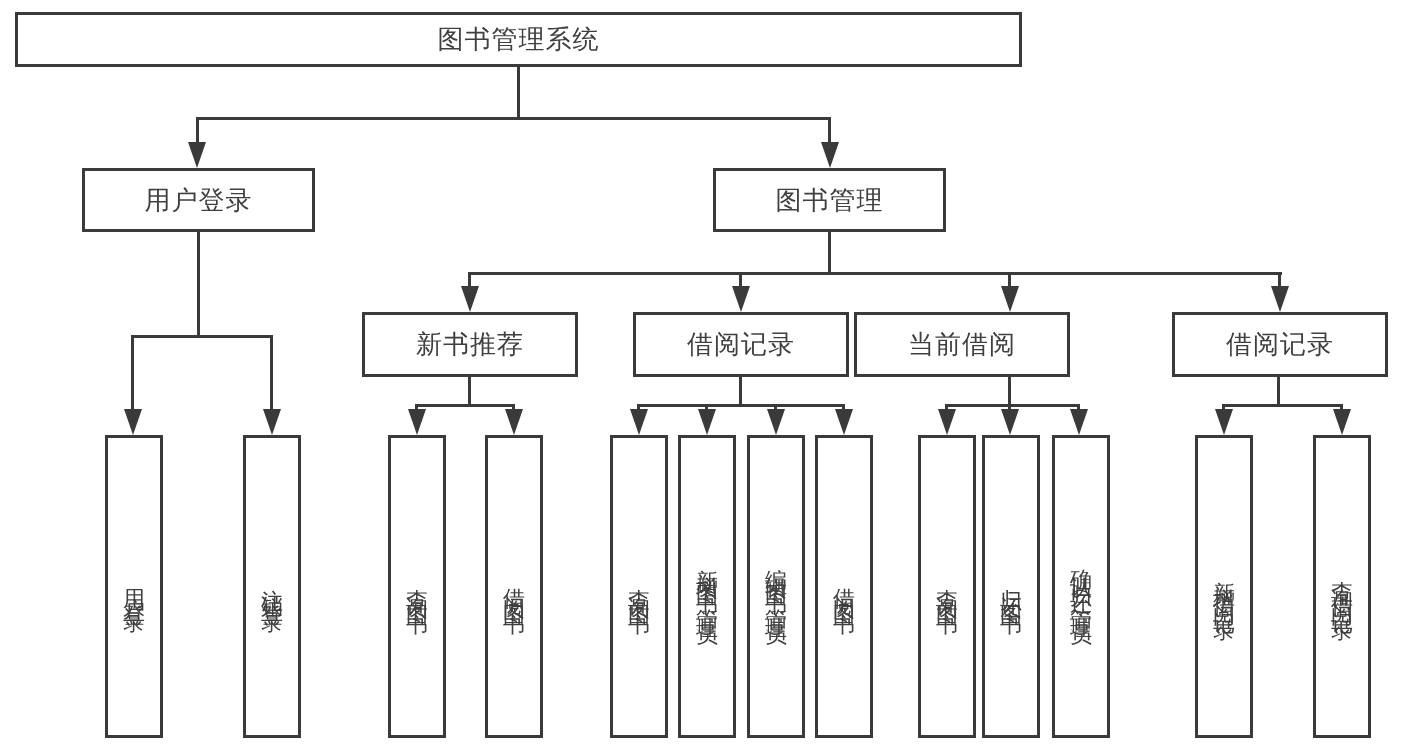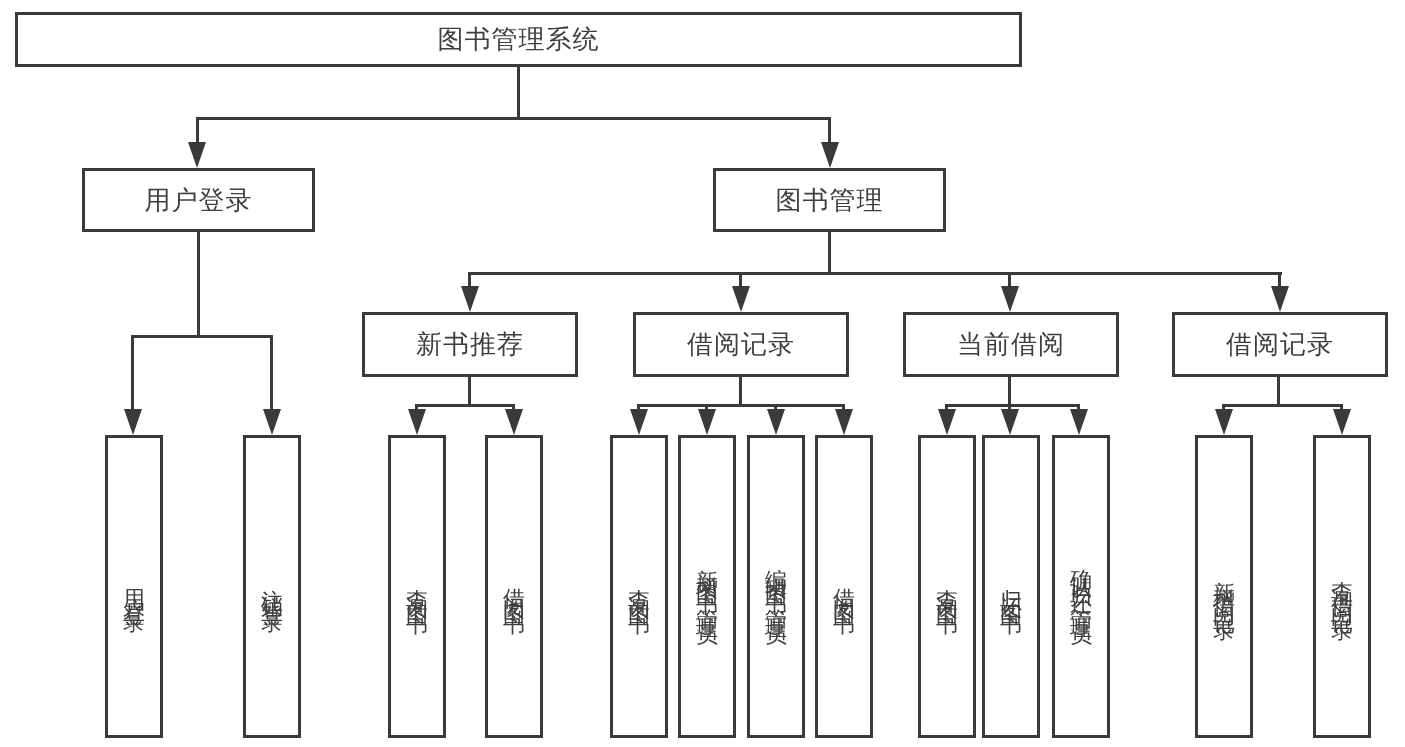--- a/index.html
+++ b/index.html
@@ -62,21 +62,21 @@
 
 <div class="stage">
 
   <div class="box root hlabel">图书管理系统</div>
 
   <div class="box l2 hlabel" style="left:82px">用户登录</div>
   <div class="box l3 hlabel" style="left:362px">新书推荐</div>
 
   <div class="box l2 hlabel" style="left:713px">图书管理</div>
   <div class="box l3 hlabel" style="left:633px">借阅记录</div>
-  <div class="box l3 hlabel" style="left:903px">当前借阅</div>
+  <div class="box l3 hlabel" style="left:854px">当前借阅</div>
   <div class="box l3 hlabel" style="left:1172px">借阅记录</div>
 
   <div class="box leaf" style="left:105px">用户登录</div>
   <div class="box leaf" style="left:243px">注销登录</div>
   <div class="box leaf" style="left:388px">查询图书</div>
   <div class="box leaf" style="left:485px">借阅图书</div>
   <div class="box leaf" style="left:610px">查询图书</div>
   <div class="box leaf" style="left:678px">新增图书（管理员）</div>
   <div class="box leaf" style="left:747px">编辑图书（管理员）</div>
   <div class="box leaf" style="left:815px">借阅图书</div>

